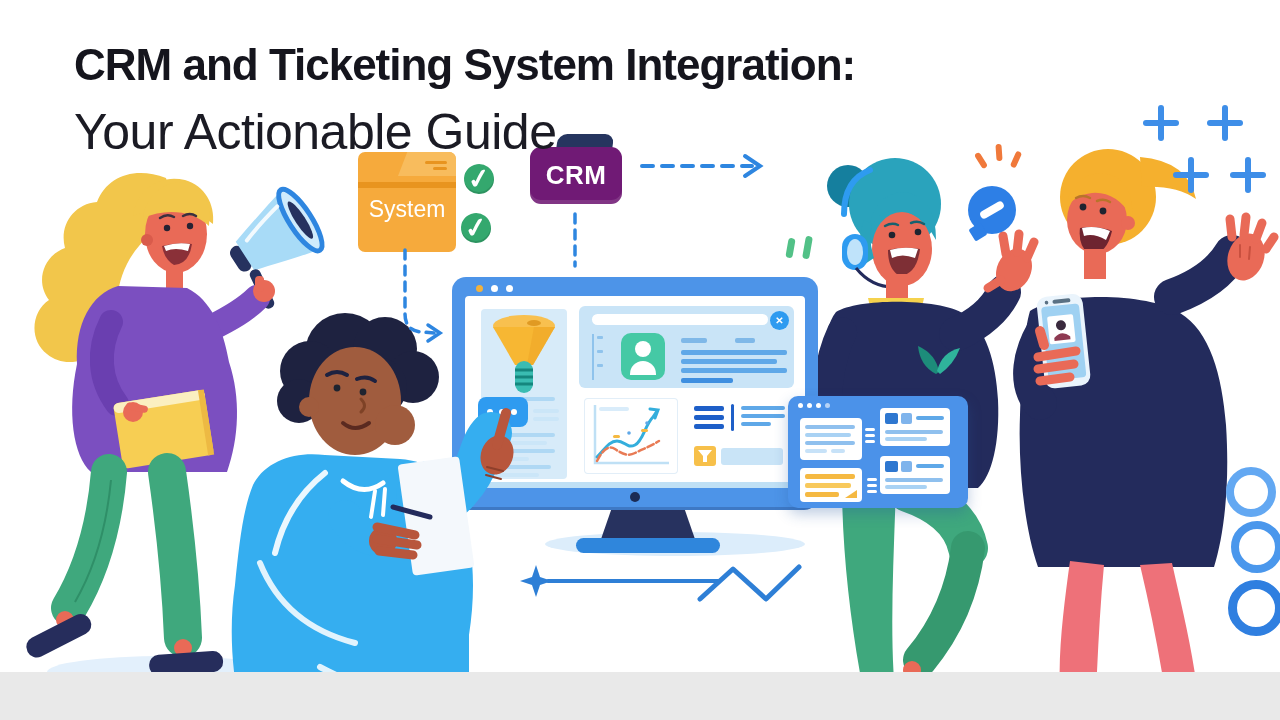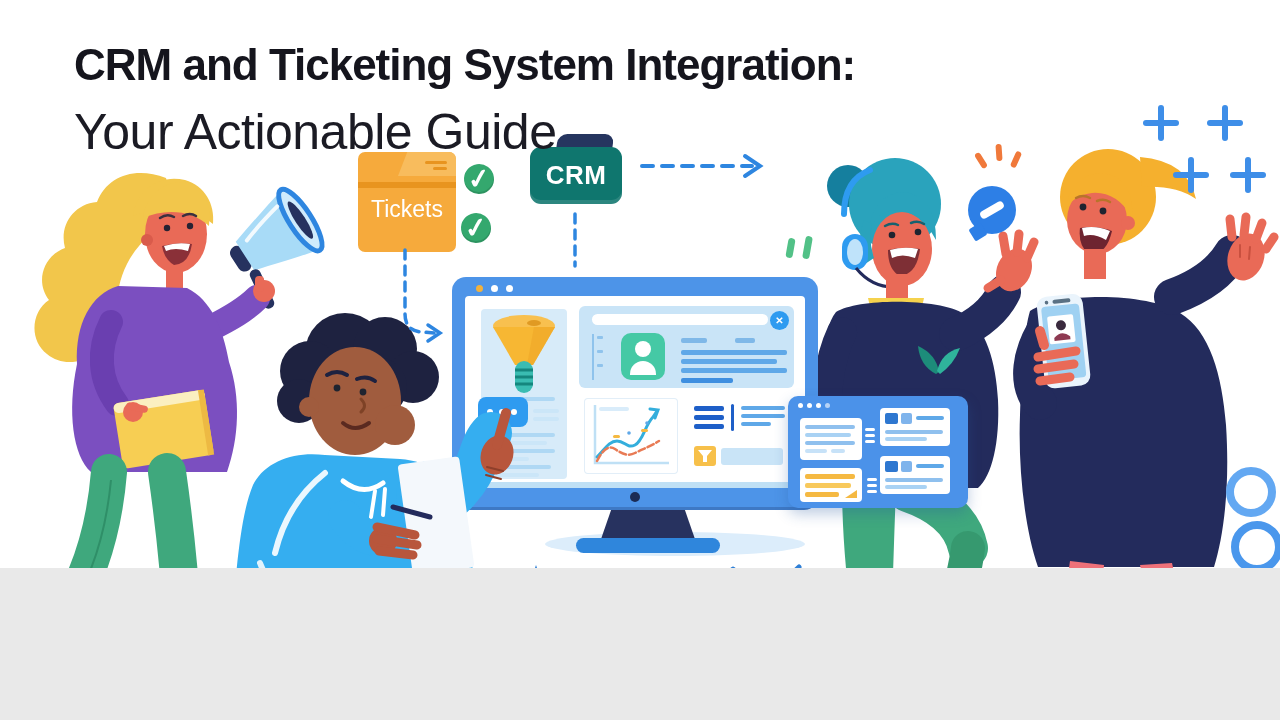--- a/index.html
+++ b/index.html
@@ -1,16 +1,16 @@
 <!DOCTYPE html>
 <html><head>
 <meta charset="utf-8">
 <style>
   html,body{margin:0;padding:0;background:#e9e9e9;}
-  .canvas{position:relative;width:1280px;height:568px;background:#ffffff;overflow:hidden;
+  .canvas{position:relative;width:1280px;height:672px;background:#ffffff;overflow:hidden;
           font-family:"Liberation Sans",sans-serif;}
   .abs{position:absolute;}
   svg{display:block;overflow:visible;}
 
   
   .title-bold{left:74px;top:40px;font-size:44px;font-weight:bold;color:#15151d;letter-spacing:-1px;z-index:6;}
   .title-light{left:74px;top:103px;font-size:50px;font-weight:normal;color:#1b1b24;letter-spacing:-0.5px;z-index:6;}
 
   
   .tickets-folder{left:358px;top:152px;width:98px;height:100px;z-index:5;}
@@ -18,21 +18,21 @@
   .tickets-folder .flap{position:absolute;right:0;top:0;width:58px;height:24px;background:#F8BC5D;
         border-radius:0 7px 0 0;clip-path:polygon(16% 0,100% 0,100% 100%,0 100%);}
   .tickets-folder .stripe{position:absolute;left:0;top:30px;width:100%;height:6px;background:#E8941F;}
   .tickets-folder .dash1{position:absolute;right:9px;top:9px;width:22px;height:3px;background:#E8941F;border-radius:2px;}
   .tickets-folder .dash2{position:absolute;right:9px;top:15px;width:14px;height:3px;background:#E8941F;border-radius:2px;}
   .tickets-folder .lbl{position:absolute;left:0;right:0;top:44px;text-align:center;color:#fff;font-size:23px;}
 
   .crm-folder{left:530px;top:134px;width:92px;height:70px;z-index:5;}
   .crm-folder .tab{position:absolute;left:27px;top:0;width:56px;height:18px;background:#26355F;
         border-radius:9px 9px 0 0;transform:skewX(-8deg);}
-  .crm-folder .body{position:absolute;left:0;right:0;top:13px;bottom:0;background:#0f766e;border-radius:11px;
+  .crm-folder .body{position:absolute;left:0;right:0;top:13px;bottom:0;background:#701a75;border-radius:11px;
         box-shadow:inset 0 -4px 0 rgba(255,255,255,.12);display:flex;align-items:center;justify-content:center;}
   .crm-folder .lbl{color:#fff;font-size:26px;font-weight:bold;letter-spacing:.5px;}
 
   .check{width:30px;height:30px;border-radius:50%;background:#34A86E;color:#fff;display:flex;
          align-items:center;justify-content:center;font-size:27px;font-weight:bold;transform:rotate(-8deg);
          z-index:5;box-shadow:inset 0 -2px 0 rgba(0,0,0,.12);}
   .check1{left:464px;top:164px;}
   .check2{left:461px;top:213px;}
 
   
@@ -442,21 +442,21 @@
       <span class="fp-mark" style="left:79px;top:88px"></span>
       <span class="fp-mark" style="left:79px;top:94px"></span>
   </div>
 
   <div class="abs tickets-folder">
     <div class="base"></div>
       <div class="flap"></div>
       <div class="stripe"></div>
     <span class="dash1"></span>
       <span class="dash2"></span>
-    <div class="lbl">Tickets</div>
+    <div class="lbl">System</div>
   </div>
   <div class="abs crm-folder">
     <div class="tab"></div>
     <div class="body">
         <span class="lbl">CRM</span>
       </div>
   </div>
   <div class="abs check check1">✓</div>
   <div class="abs check check2">✓</div>
 

